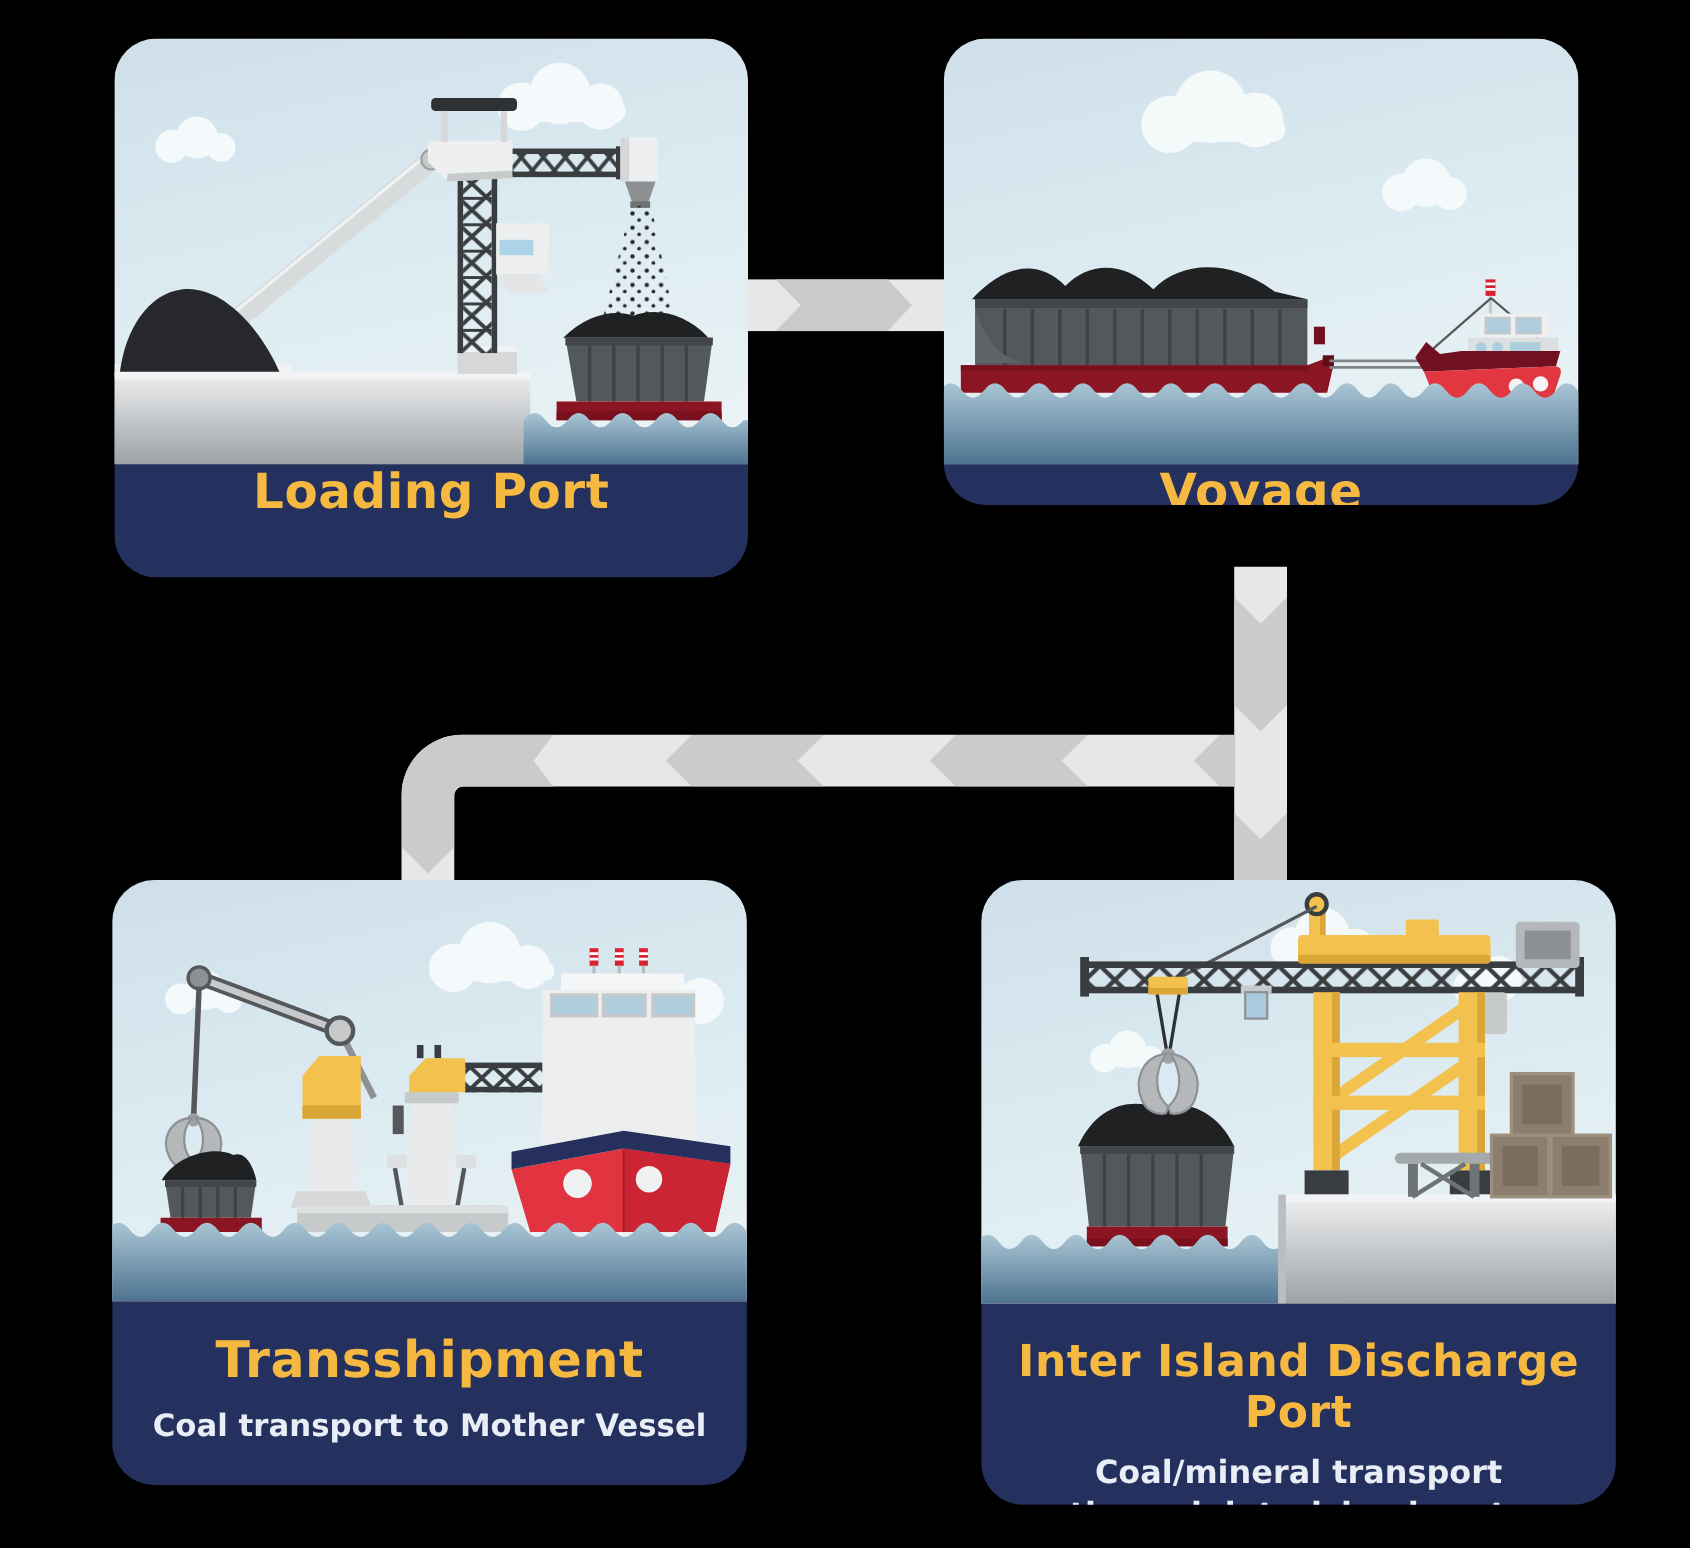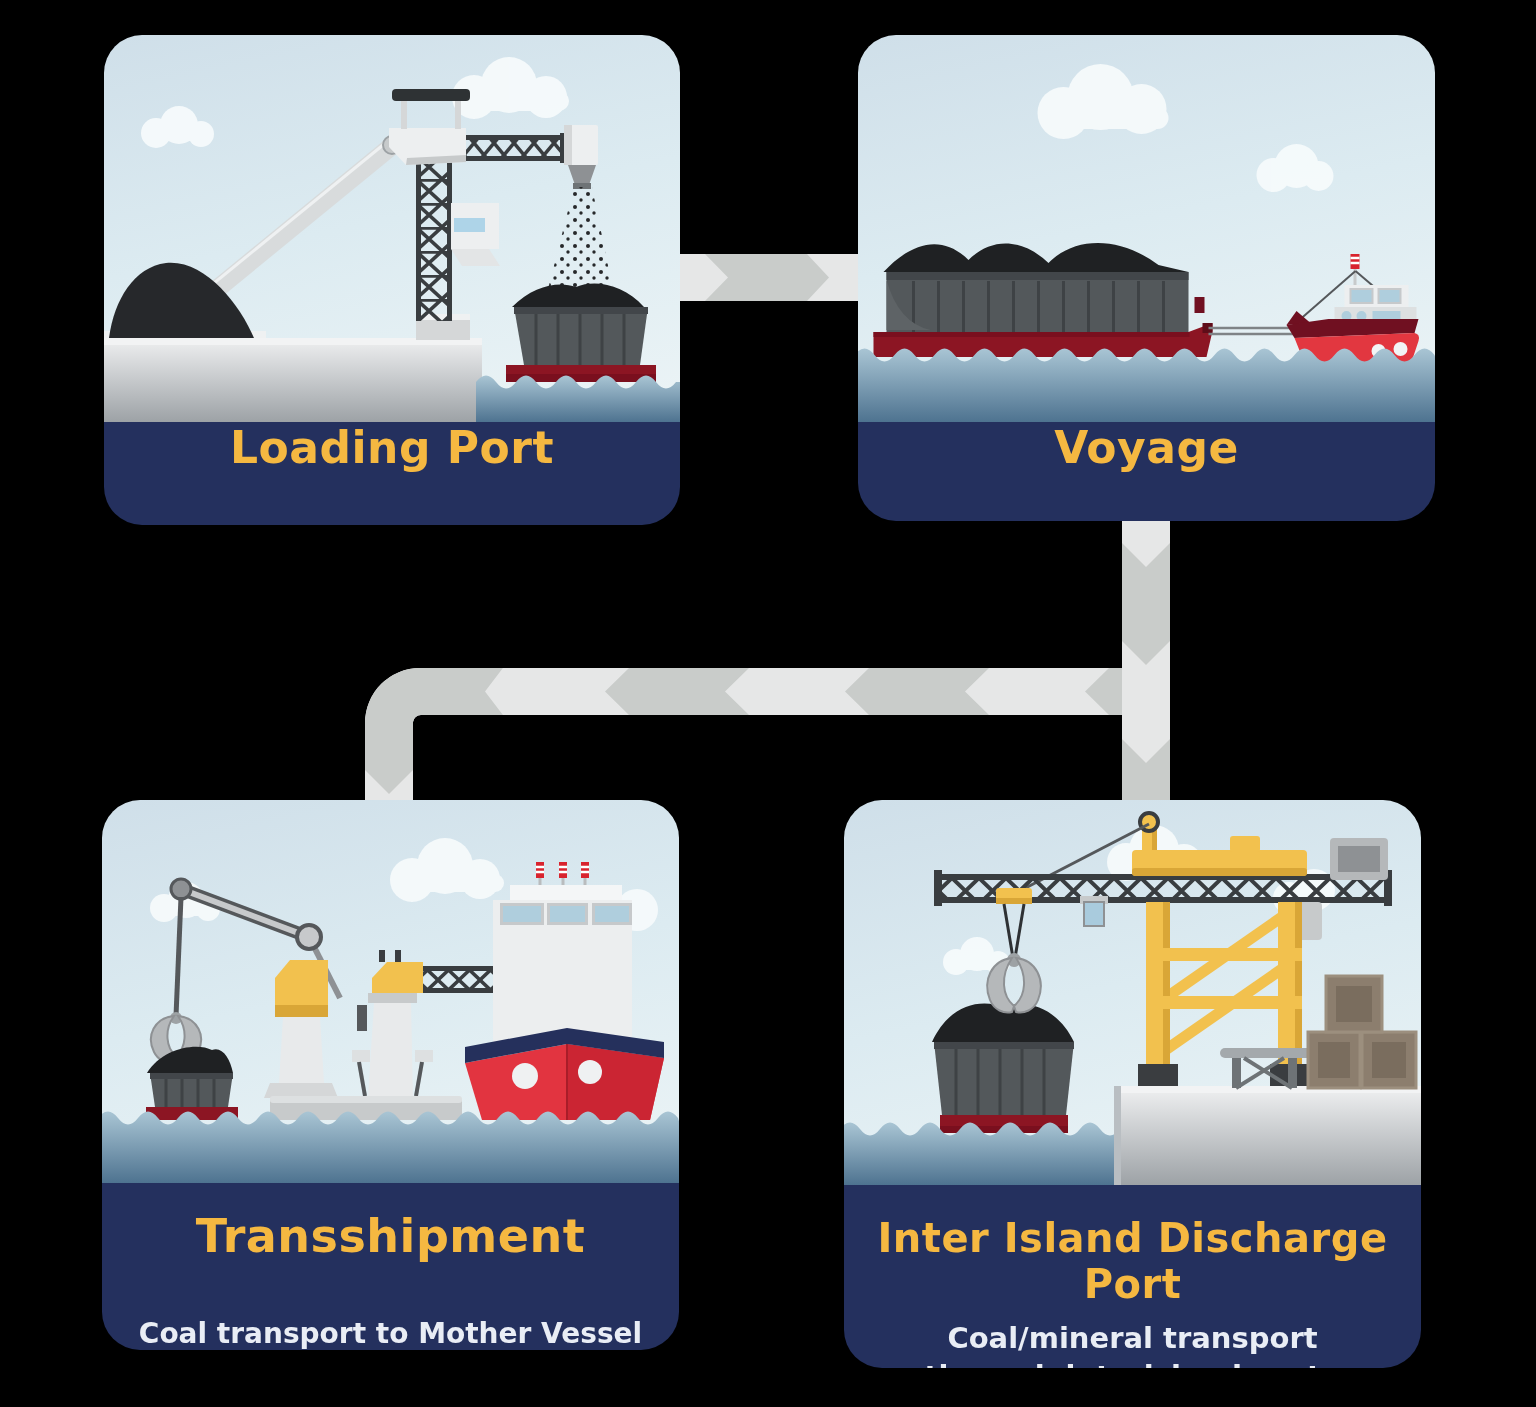--- a/index.html
+++ b/index.html
@@ -1,27 +1,27 @@
 <!DOCTYPE html>
 <html><head>
 <meta charset="utf-8">
 <style>
   html,body{margin:0;padding:0;background:#000;}
   #stage{position:relative;width:1536px;height:1407px;background:#000;overflow:hidden;
          font-family:"DejaVu Sans","Liberation Sans",sans-serif;}
   .panel{position:absolute;border-radius:38px;overflow:hidden;z-index:2;}
   .scene{position:relative;width:100%;background:linear-gradient(168deg,#cfdfe9 0%,#dcebf1 48%,#ecf4f6 100%);}
   .scene svg{display:block;}
-  .caption{background:#24305e;display:flex;flex-direction:column;align-items:center;justify-content:space-between;}
+  .caption{background:#24305e;display:flex;flex-direction:column;align-items:center;}
   .title{color:#f5b841;font-weight:bold;letter-spacing:.5px;margin:0;text-align:center;}
   .subtitle{color:#e9edf5;margin:0;text-align:center;font-weight:700;}
   #p1{left:104px;top:35px;width:576px;height:490px;}
-  #p2{left:858px;top:35px;width:577px;height:486px;}
+  #p2{left:858px;top:35px;width:577px;height:424px;}
   #p3{left:102px;top:800px;width:577px;height:550px;}
-  #p4{left:844px;top:800px;width:577px;height:568px;}
+  #p4{left:892px;top:800px;width:577px;height:568px;}
   #p1 .scene,#p2 .scene{height:387px;}
   #p3 .scene{height:383px;}
   #p4 .scene{height:385px;}
   #p1 .caption,#p2 .caption{height:103px;justify-content:flex-start;}
   #p1 .title,#p2 .title{font-size:44px;}
   #p3 .caption{height:167px;padding-top:26px;box-sizing:border-box;}
   #p3 .title{font-size:46px;}
   #p3 .subtitle{font-size:28px;margin-top:16px;}
   #p4 .caption{height:183px;padding-top:30px;box-sizing:border-box;}
   #p4 .title{font-size:40px;}

